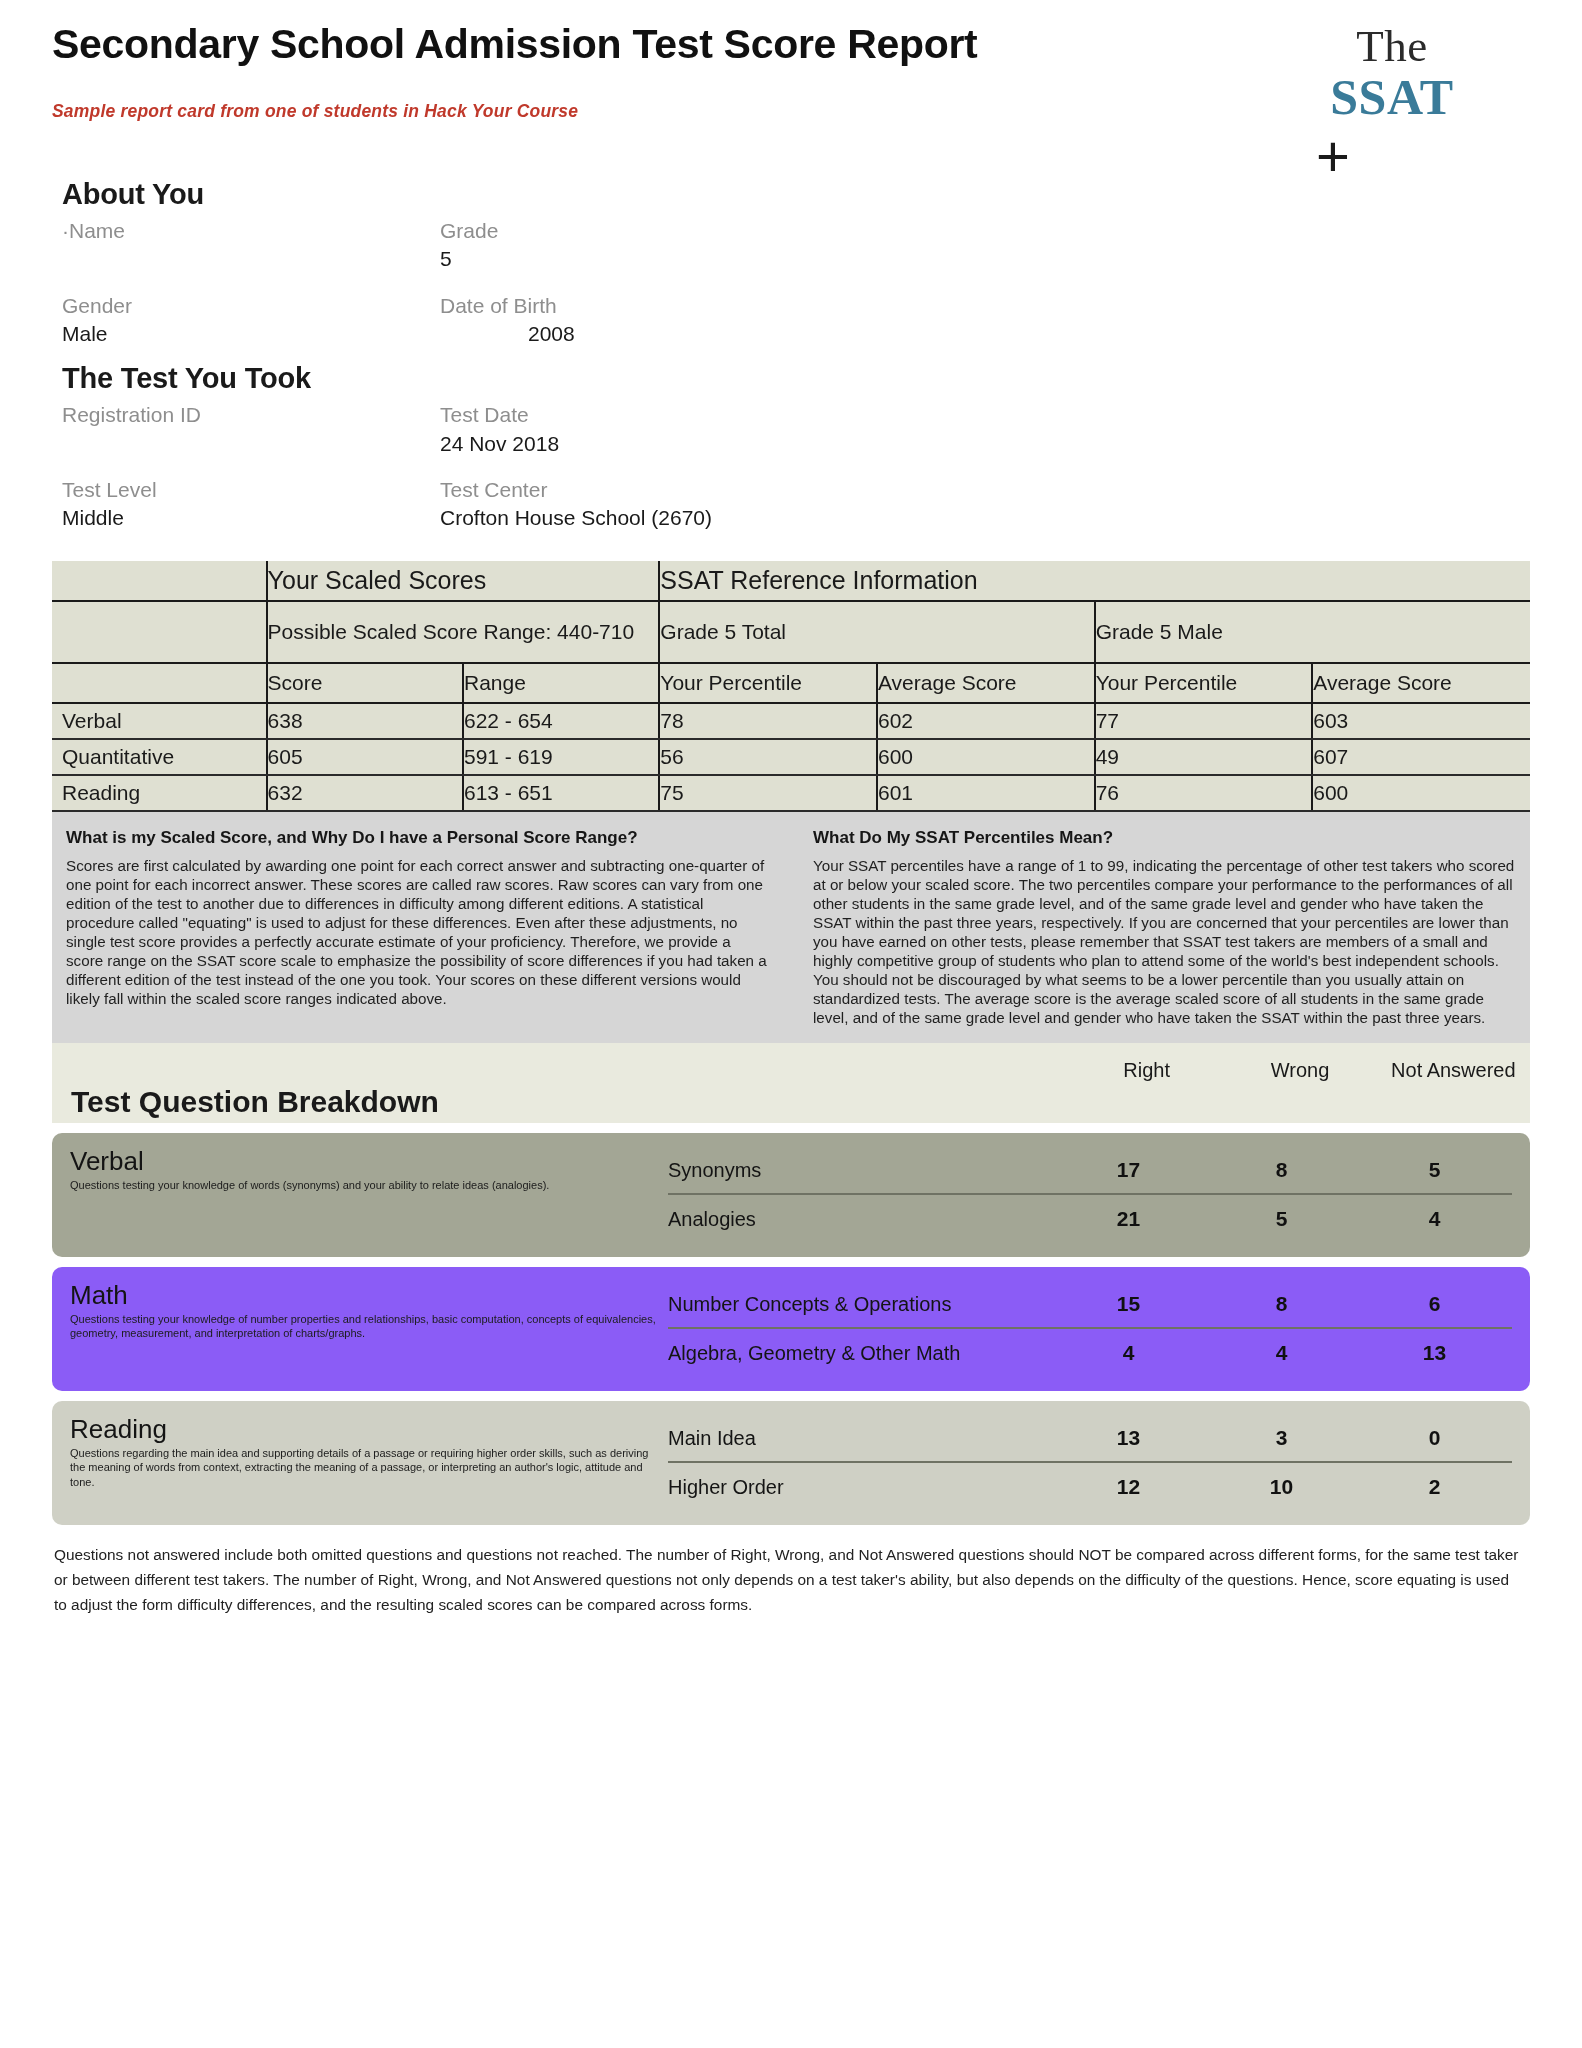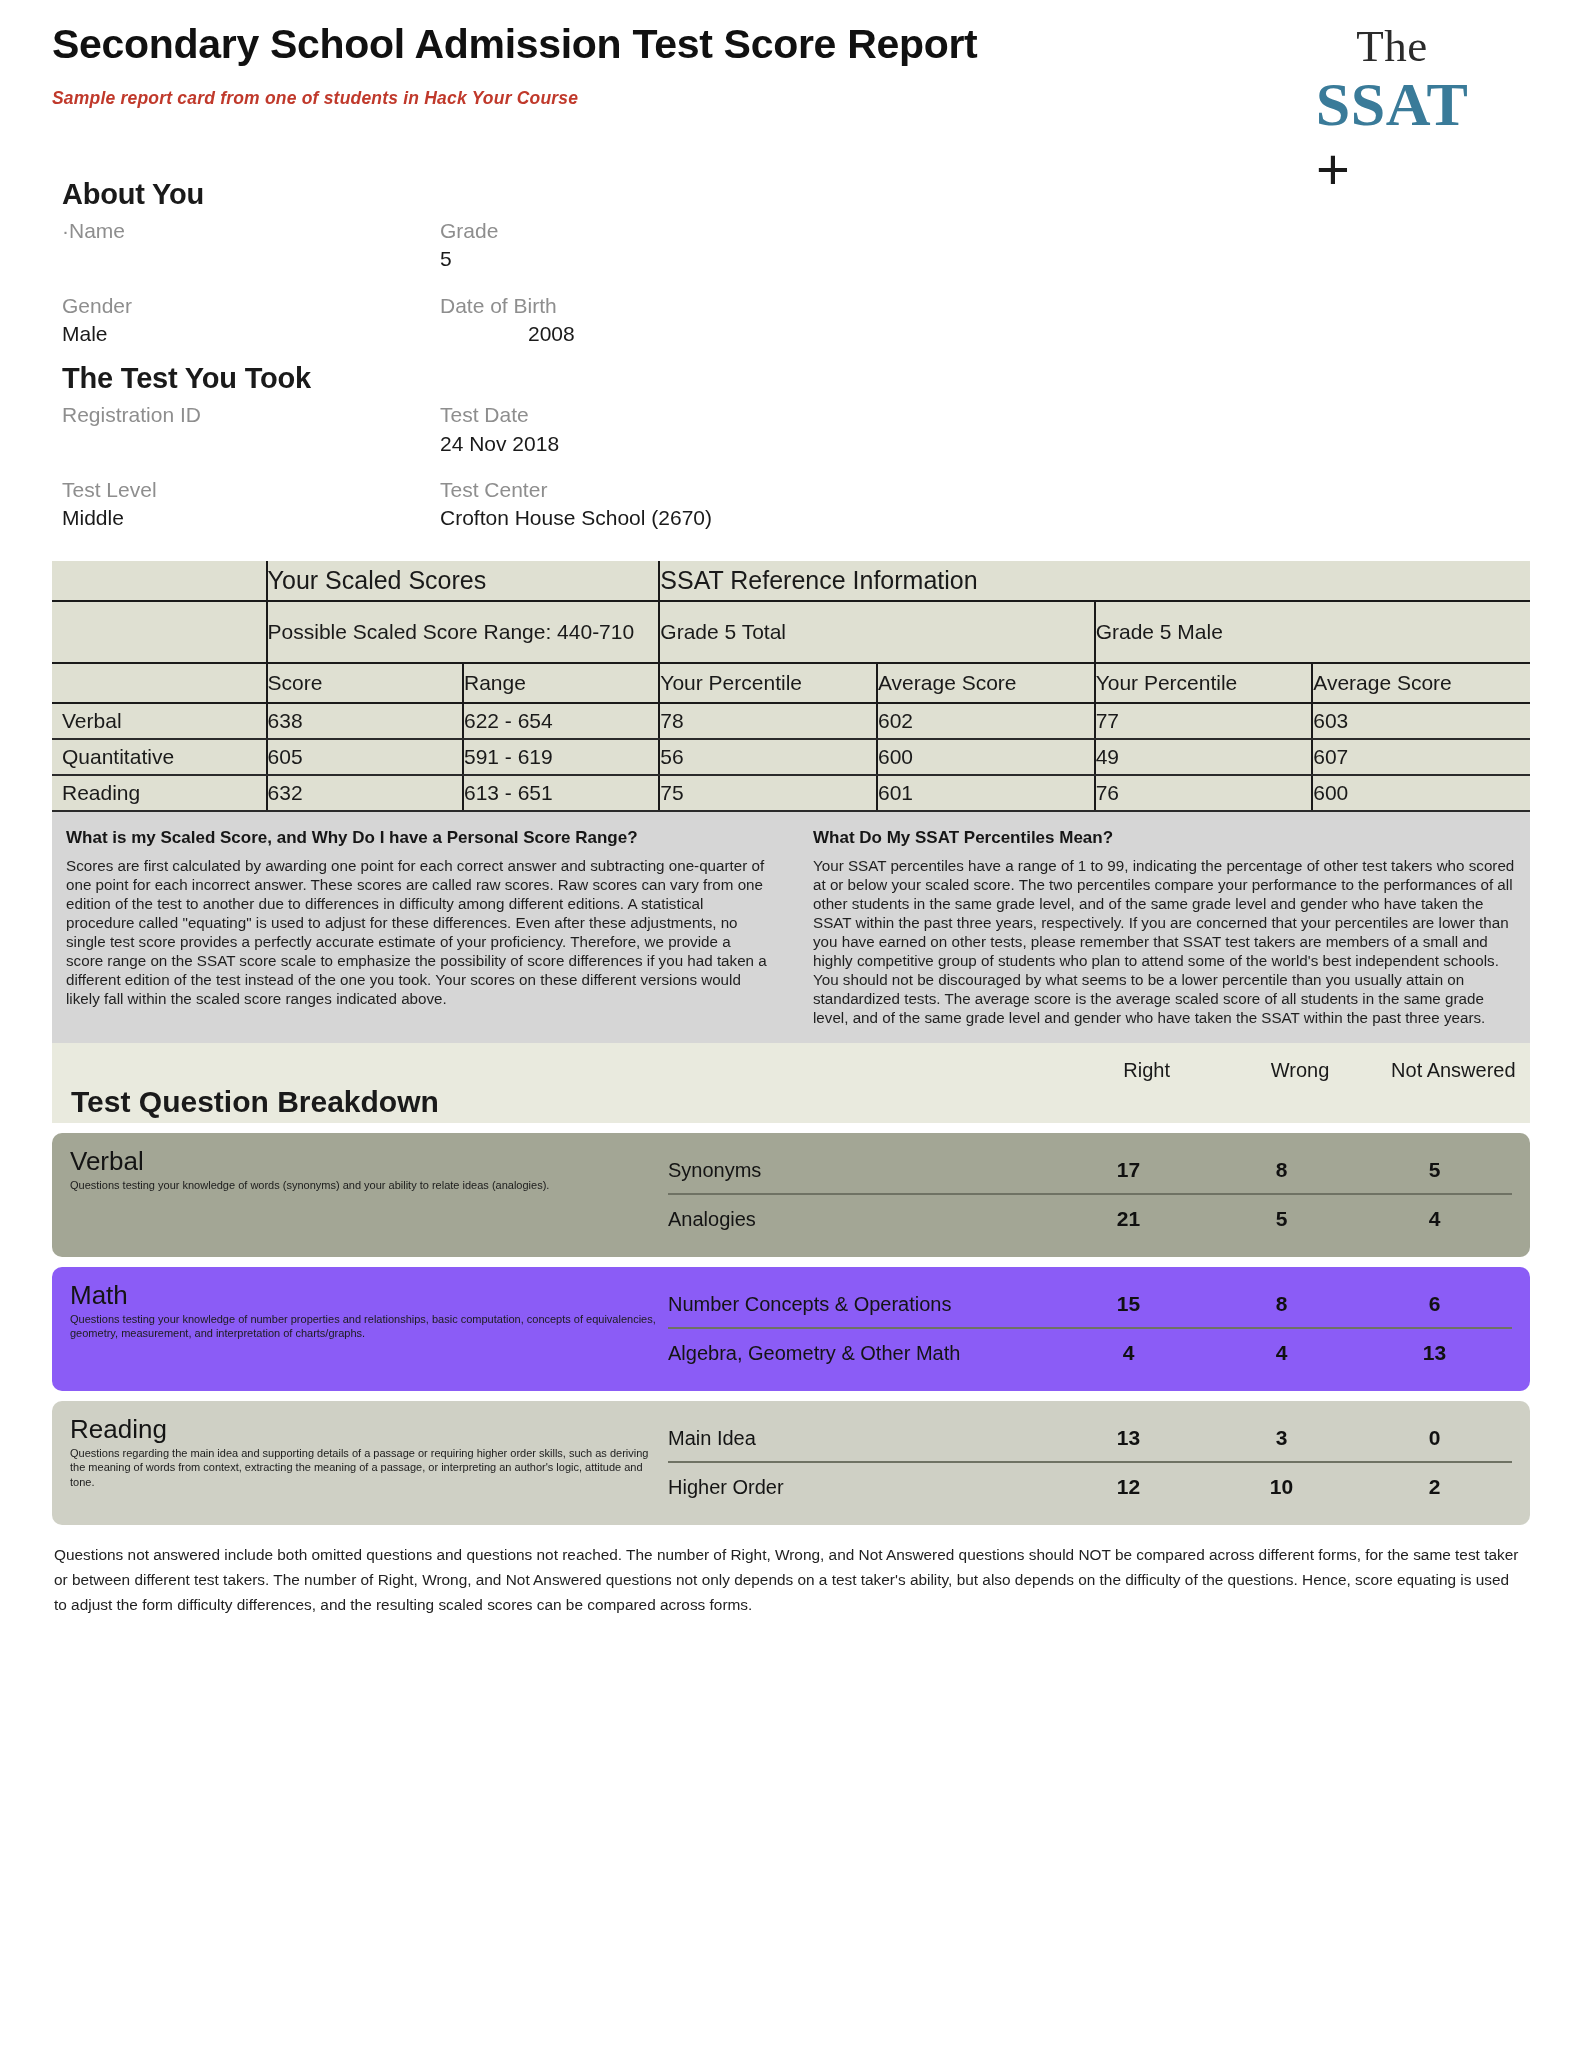--- a/index.html
+++ b/index.html
@@ -14,30 +14,30 @@
   }
   .page { position:relative; width:1582px; height:2048px; padding:0 52px;border-radius:10px; }
 
   
   .hdr { position:relative; padding-top:22px; height:178px; }
   .title {
     font-size:41px; font-weight:700; letter-spacing:-0.3px;
     color:#111; line-height:1.12; margin:0;
   }
   .subtitle {
-    margin-top:20px; font-size:17.5px; font-style:italic; font-weight:700;
+    margin-top:33px; font-size:17.5px; font-style:italic; font-weight:700;
     color:#c0392b; letter-spacing:0.2px;
   }
   .logo { position:absolute; right:28px; top:24px; width:220px; text-align:center; }
   .logo .the {
     font-family:"Liberation Serif", serif; font-size:45px; color:#2b2b2b;
     line-height:1.0; letter-spacing:0.5px;
   }
   .logo .ssat {
-    font-family:"Liberation Serif", serif; font-size:62px; font-weight:700;
+    font-family:"Liberation Serif", serif; font-size:50px; font-weight:700;
     color:#3a7b99; line-height:1.15; letter-spacing:0.5px;
   }
   .logo .plus {
     font-family:"Liberation Sans", sans-serif; font-size:58px; font-weight:300;
     color:#1a1a1a; line-height:0.78; margin-top:6px; margin-right:118px;
   }
 
   
   .sec-head {
     font-size:29px; font-weight:700; color:#1a1a1a;

